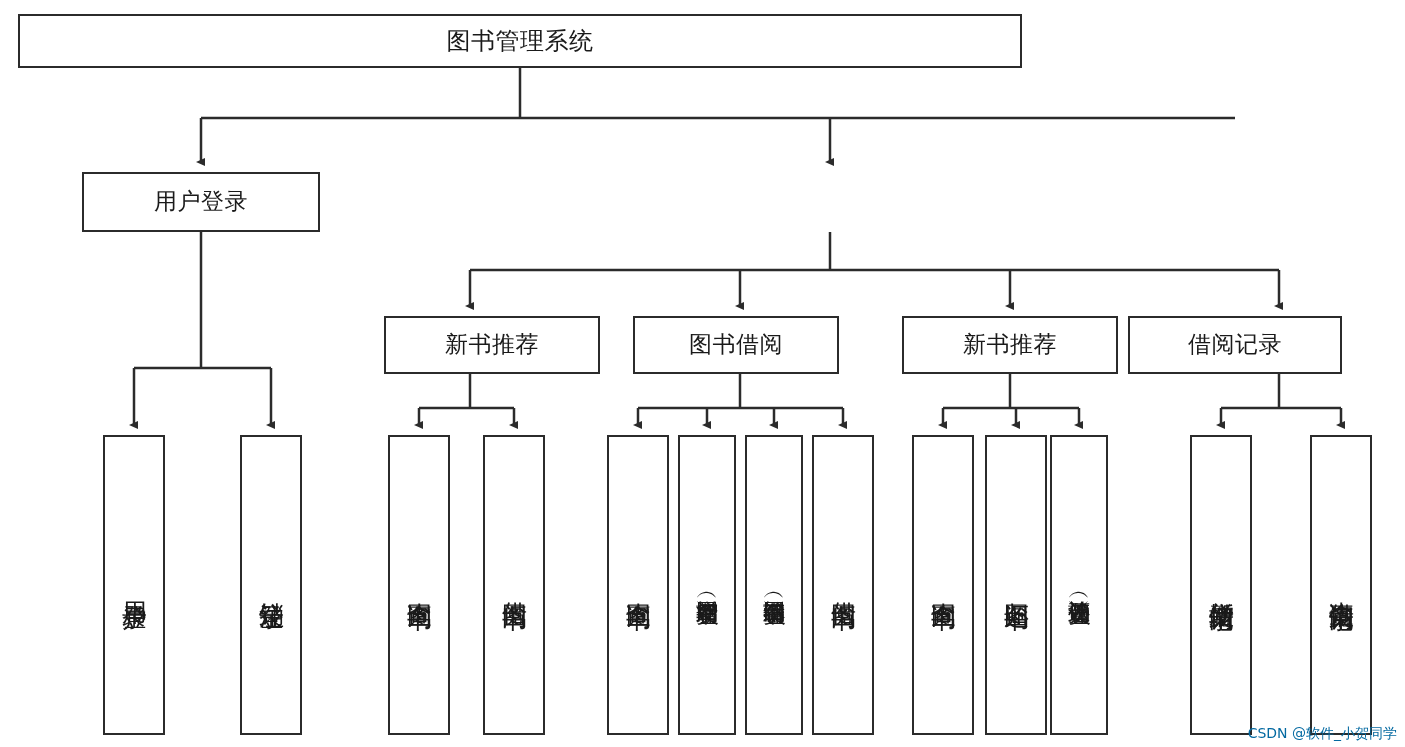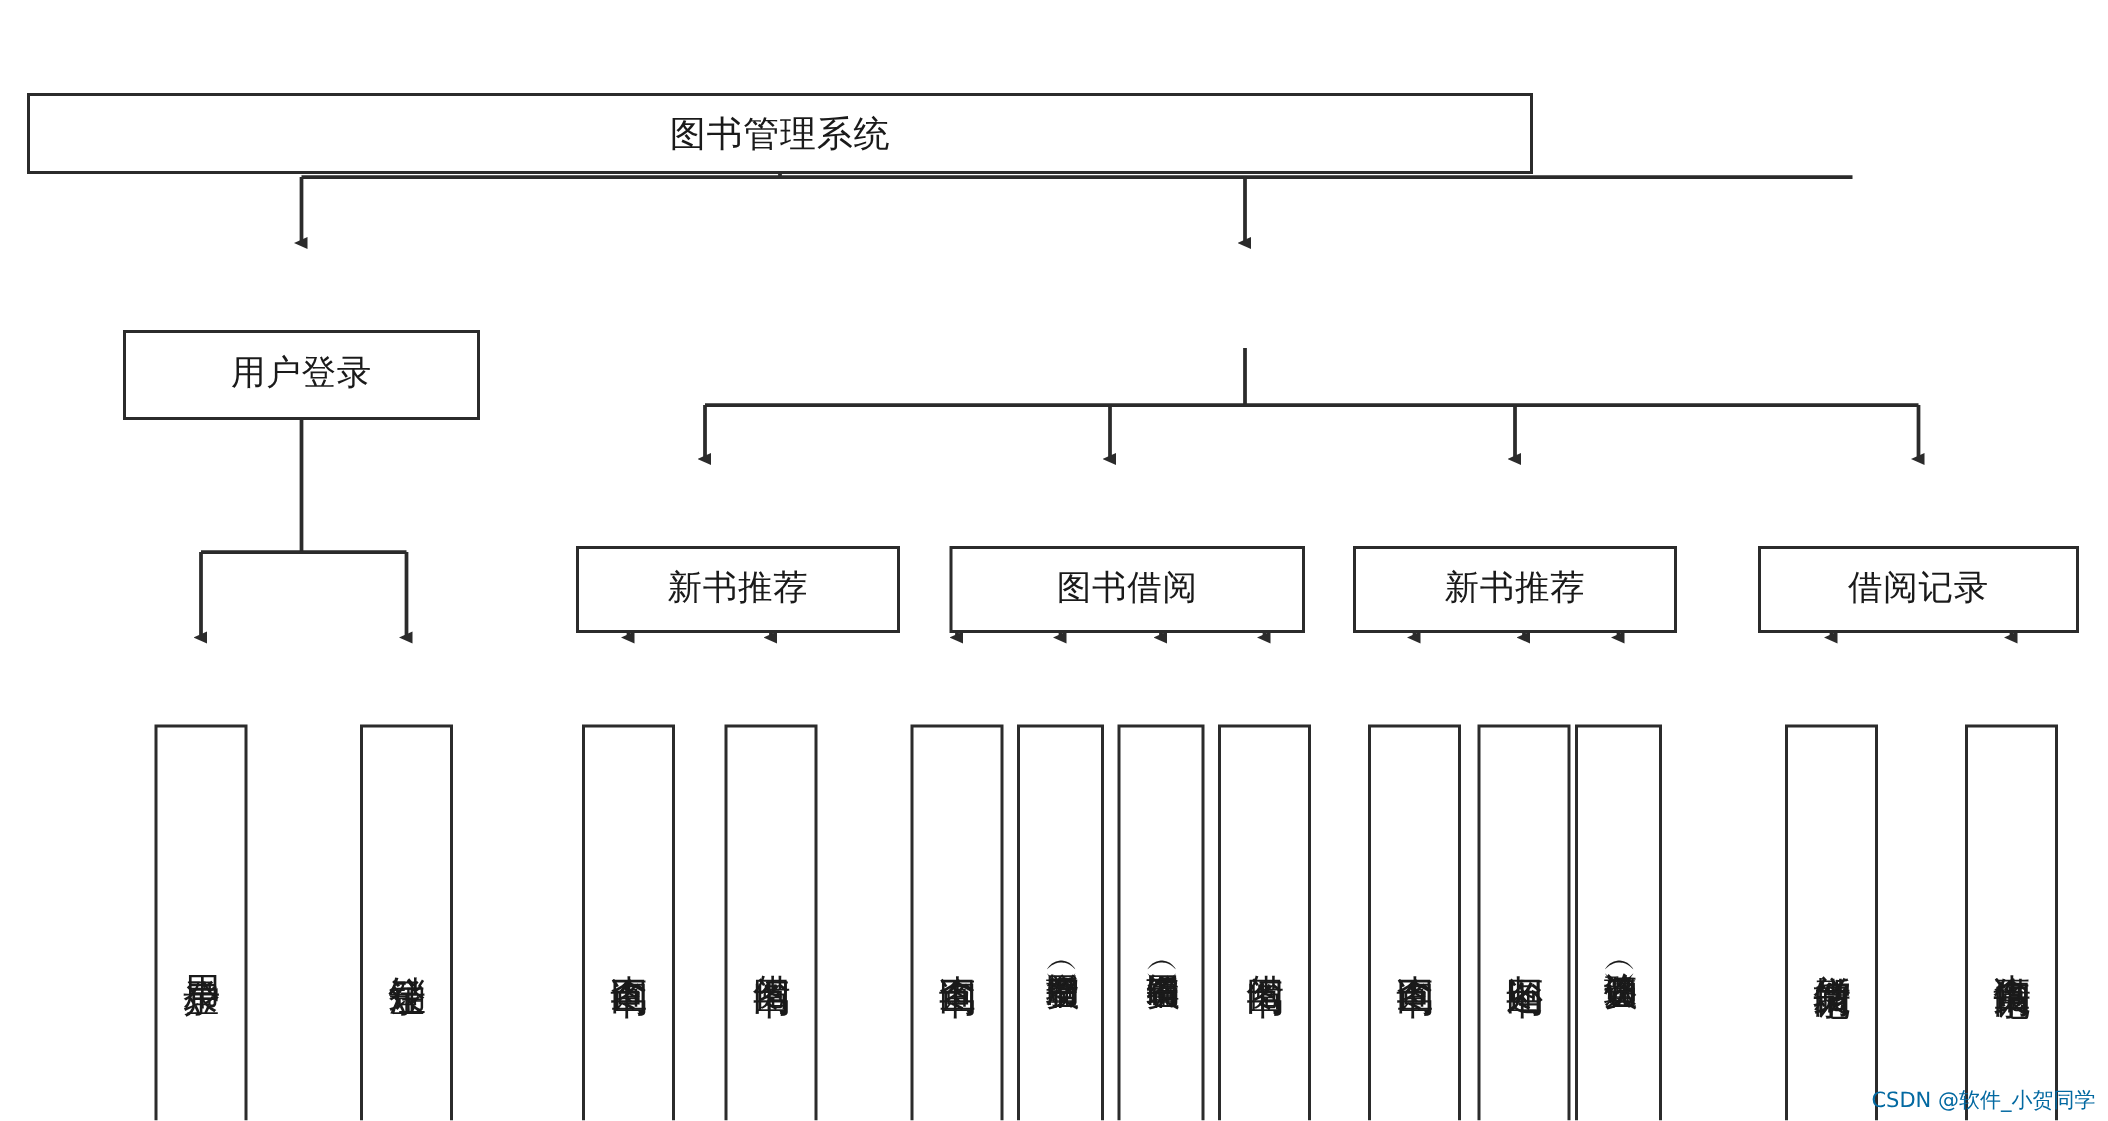--- a/index.html
+++ b/index.html
@@ -27,21 +27,20 @@
   }
   .node {
     position: absolute;
     box-sizing: border-box;
     border: 2.5px solid #2b2b2b;
     background: #ffffff;
     display: flex;
     align-items: center;
     justify-content: center;
     color: #1a1a1a;
-    margin-top: 48px;
   }
   .node .label {
     display: block;
     text-align: center;
     letter-spacing: 0.5px;
   }
   
   .node.horiz .label {
     font-size: 23px;
     line-height: 1.1;
@@ -136,27 +135,27 @@
     <span class="label">图书管理系统</span>
   </div>
 
   <div class="node horiz" style="left:82px; top:172px; width:238px; height:60px;">
     <span class="label">用户登录</span>
   </div>
 
   <div class="node horiz" style="left:384px; top:316px; width:216px; height:58px;">
     <span class="label">新书推荐</span>
   </div>
-  <div class="node horiz" style="left:633px; top:316px; width:237px; height:58px;">
+  <div class="node horiz" style="left:633px; top:316px; width:206px; height:58px;">
     <span class="label">图书借阅</span>
   </div>
   <div class="node horiz" style="left:902px; top:316px; width:216px; height:58px;">
     <span class="label">新书推荐</span>
   </div>
-  <div class="node horiz" style="left:1172px; top:316px; width:214px; height:58px;">
+  <div class="node horiz" style="left:1128px; top:316px; width:214px; height:58px;">
     <span class="label">借阅记录</span>
   </div>
 
   <div class="node vert" style="left:103px; top:435px; width:62px; height:300px;">
     <span class="label">用户登录</span>
   </div>
   <div class="node vert" style="left:240px; top:435px; width:62px; height:300px;">
     <span class="label">注销登录</span>
   </div>
 

